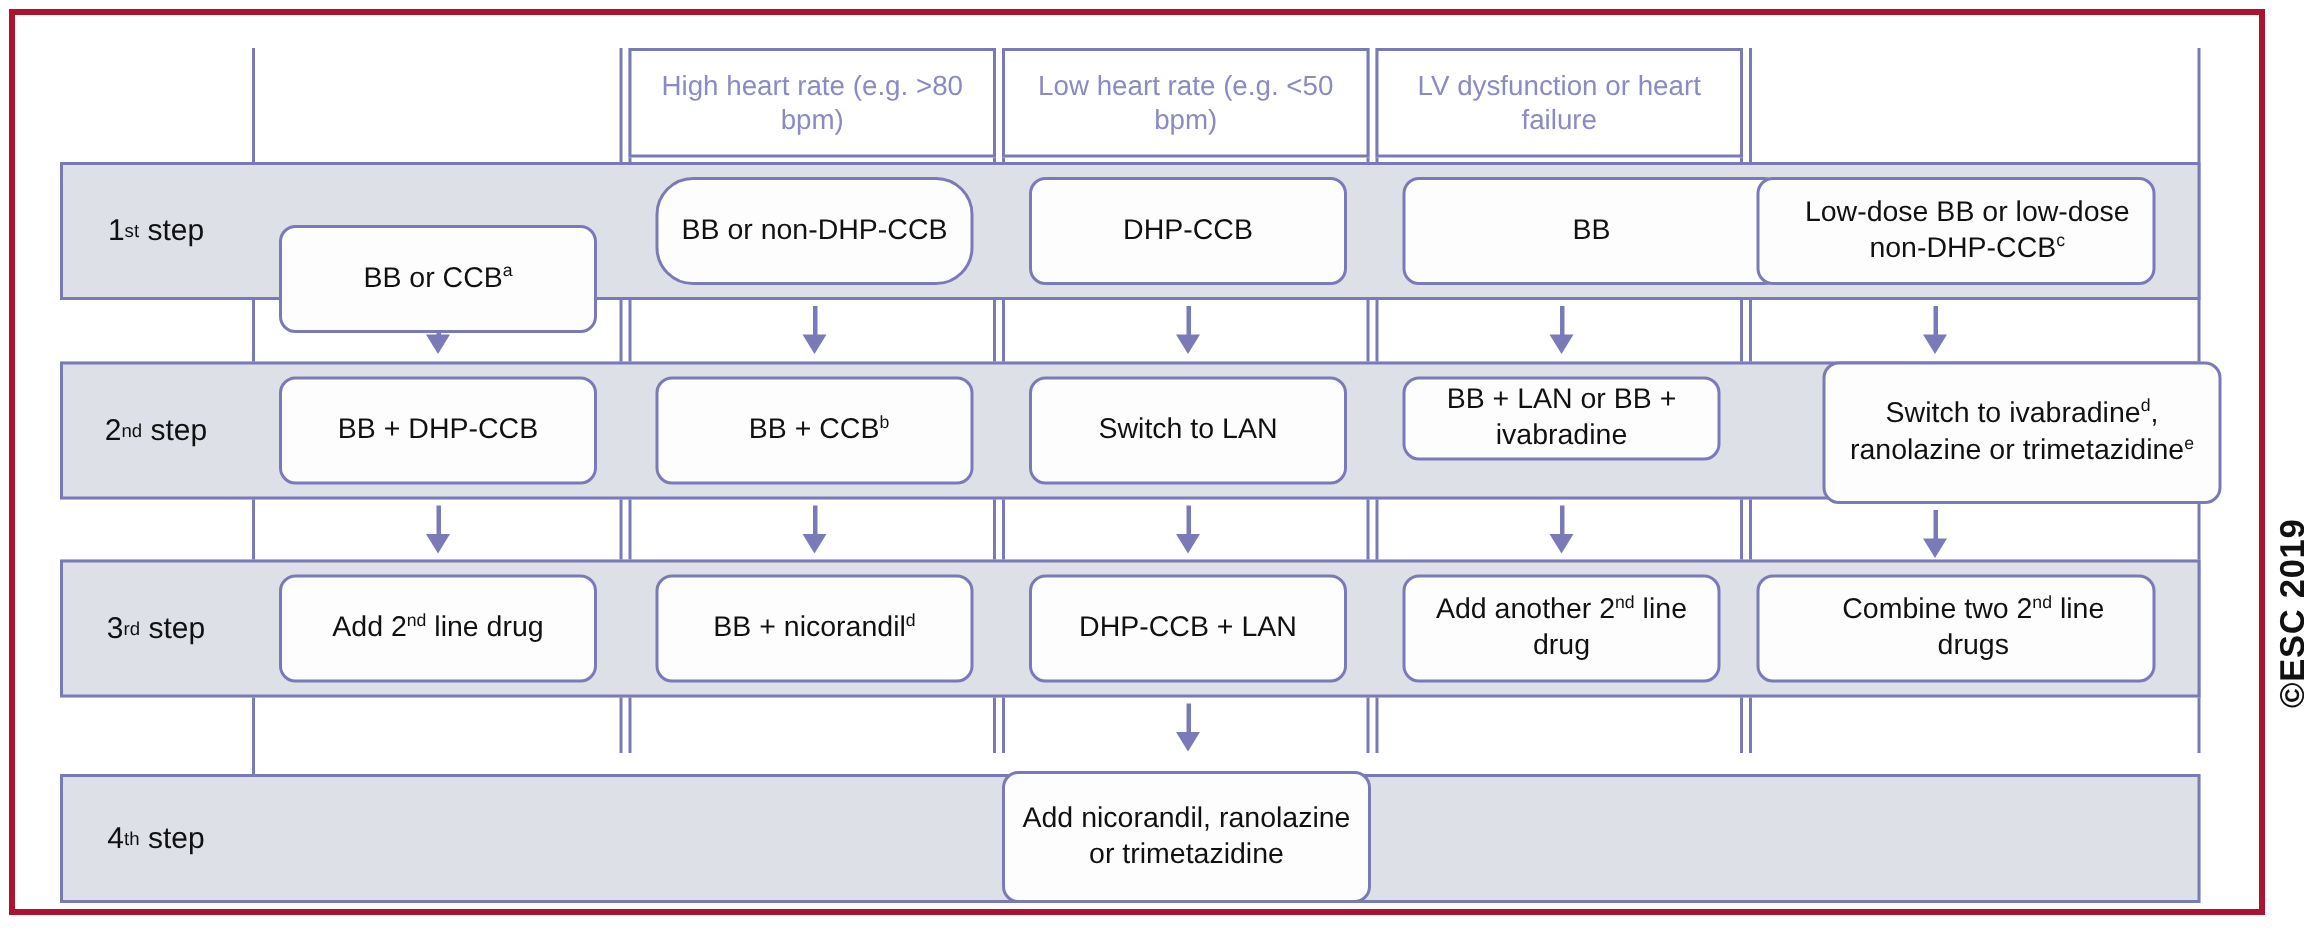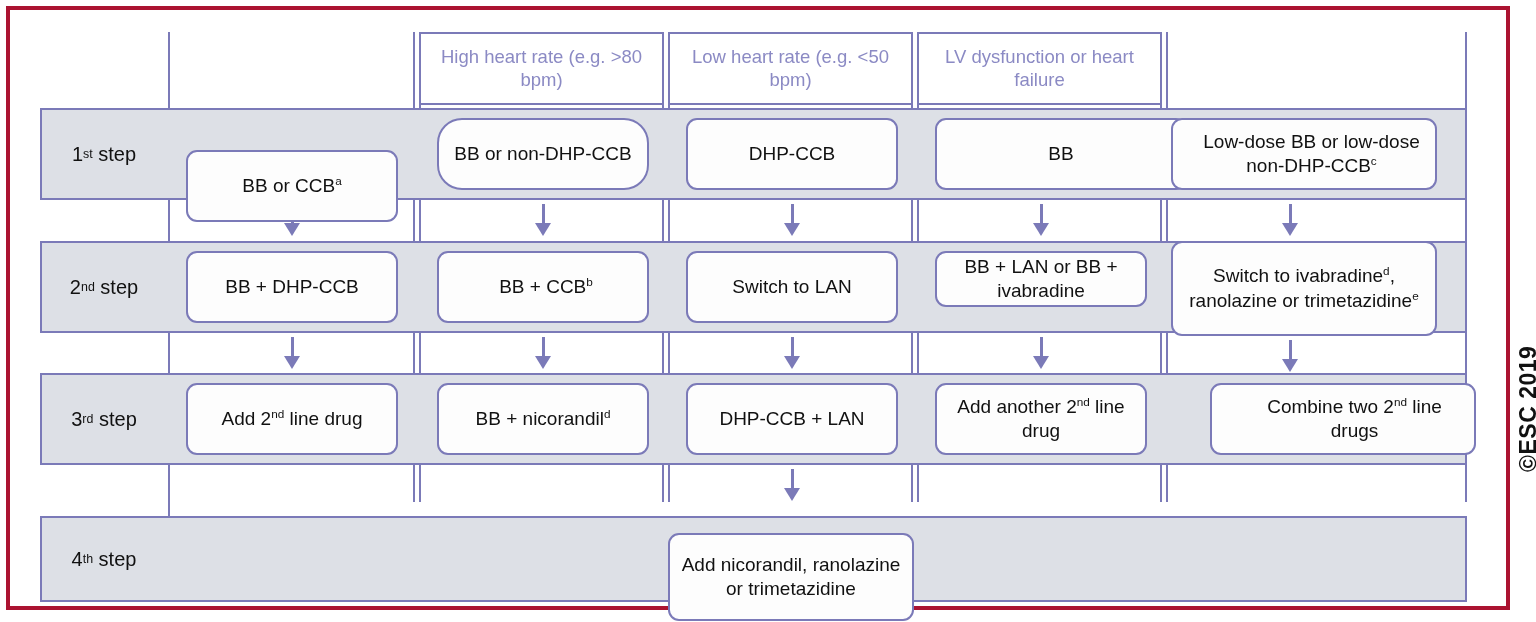--- a/index.html
+++ b/index.html
@@ -210,21 +210,21 @@
     </div>
     <div class="cell" style="left:397px;top:219px;width:212px;height:72px;padding-left:14px;">
       <span><span>BB + CCB</span><sup>b</sup></span>
     </div>
     <div class="cell" style="left:646px;top:219px;width:212px;height:72px;">
       <span>Switch to LAN</span>
     </div>
     <div class="cell" style="left:895px;top:219px;width:212px;height:56px;">
       <span>BB + LAN or BB + ivabradine</span>
     </div>
-    <div class="cell" style="left:1131px;top:209px;width:266px;height:95px;">
+    <div class="cell" style="left:1175px;top:209px;width:266px;height:95px;">
       <span><span>Switch to ivabradine</span><sup>d</sup><span>, ranolazine or trimetazidine</span><sup>e</sup></span>
     </div>
 
     <div class="arrow" style="left:244px;top:305px;">
         <div class="stem"></div>
         <div class="head"></div>
       </div>
     <div class="arrow" style="left:495px;top:305px;">
         <div class="stem"></div>
         <div class="head"></div>
@@ -254,34 +254,34 @@
     </div>
     <div class="cell" style="left:397px;top:351px;width:212px;height:72px;">
       <span><span>BB + nicorandil</span><sup>d</sup></span>
     </div>
     <div class="cell" style="left:646px;top:351px;width:212px;height:72px;">
       <span>DHP-CCB + LAN</span>
     </div>
     <div class="cell" style="left:895px;top:351px;width:212px;height:72px;">
       <span><span>Add another 2</span><sup>nd</sup><span> line drug</span></span>
     </div>
-    <div class="cell" style="left:1170px;top:351px;width:266px;height:72px;padding-left:31px;">
+    <div class="cell" style="left:1131px;top:351px;width:266px;height:72px;padding-left:31px;">
       <span><span>Combine two 2</span><sup>nd</sup><span> line drugs</span></span>
     </div>
 
     <div class="arrow" style="left:744px;top:437px;">
         <div class="stem"></div>
         <div class="head"></div>
       </div>
 
     <div class="band" style="top:484px;width:1427px;height:86px;"></div>
     <div class="steplabel" style="top:484px;height:86px;">
       <span>4</span>
         <sup>th</sup>
         <span>&nbsp;step</span>
     </div>
 
-    <div class="cell" style="left:628px;top:482px;width:246px;height:88px;margin-top:19px;">
+    <div class="cell" style="left:628px;top:482px;width:246px;height:88px;">
       <span>Add nicorandil, ranolazine or trimetazidine</span>
     </div>
 
   </div>
 </div>
 
 </body></html>

